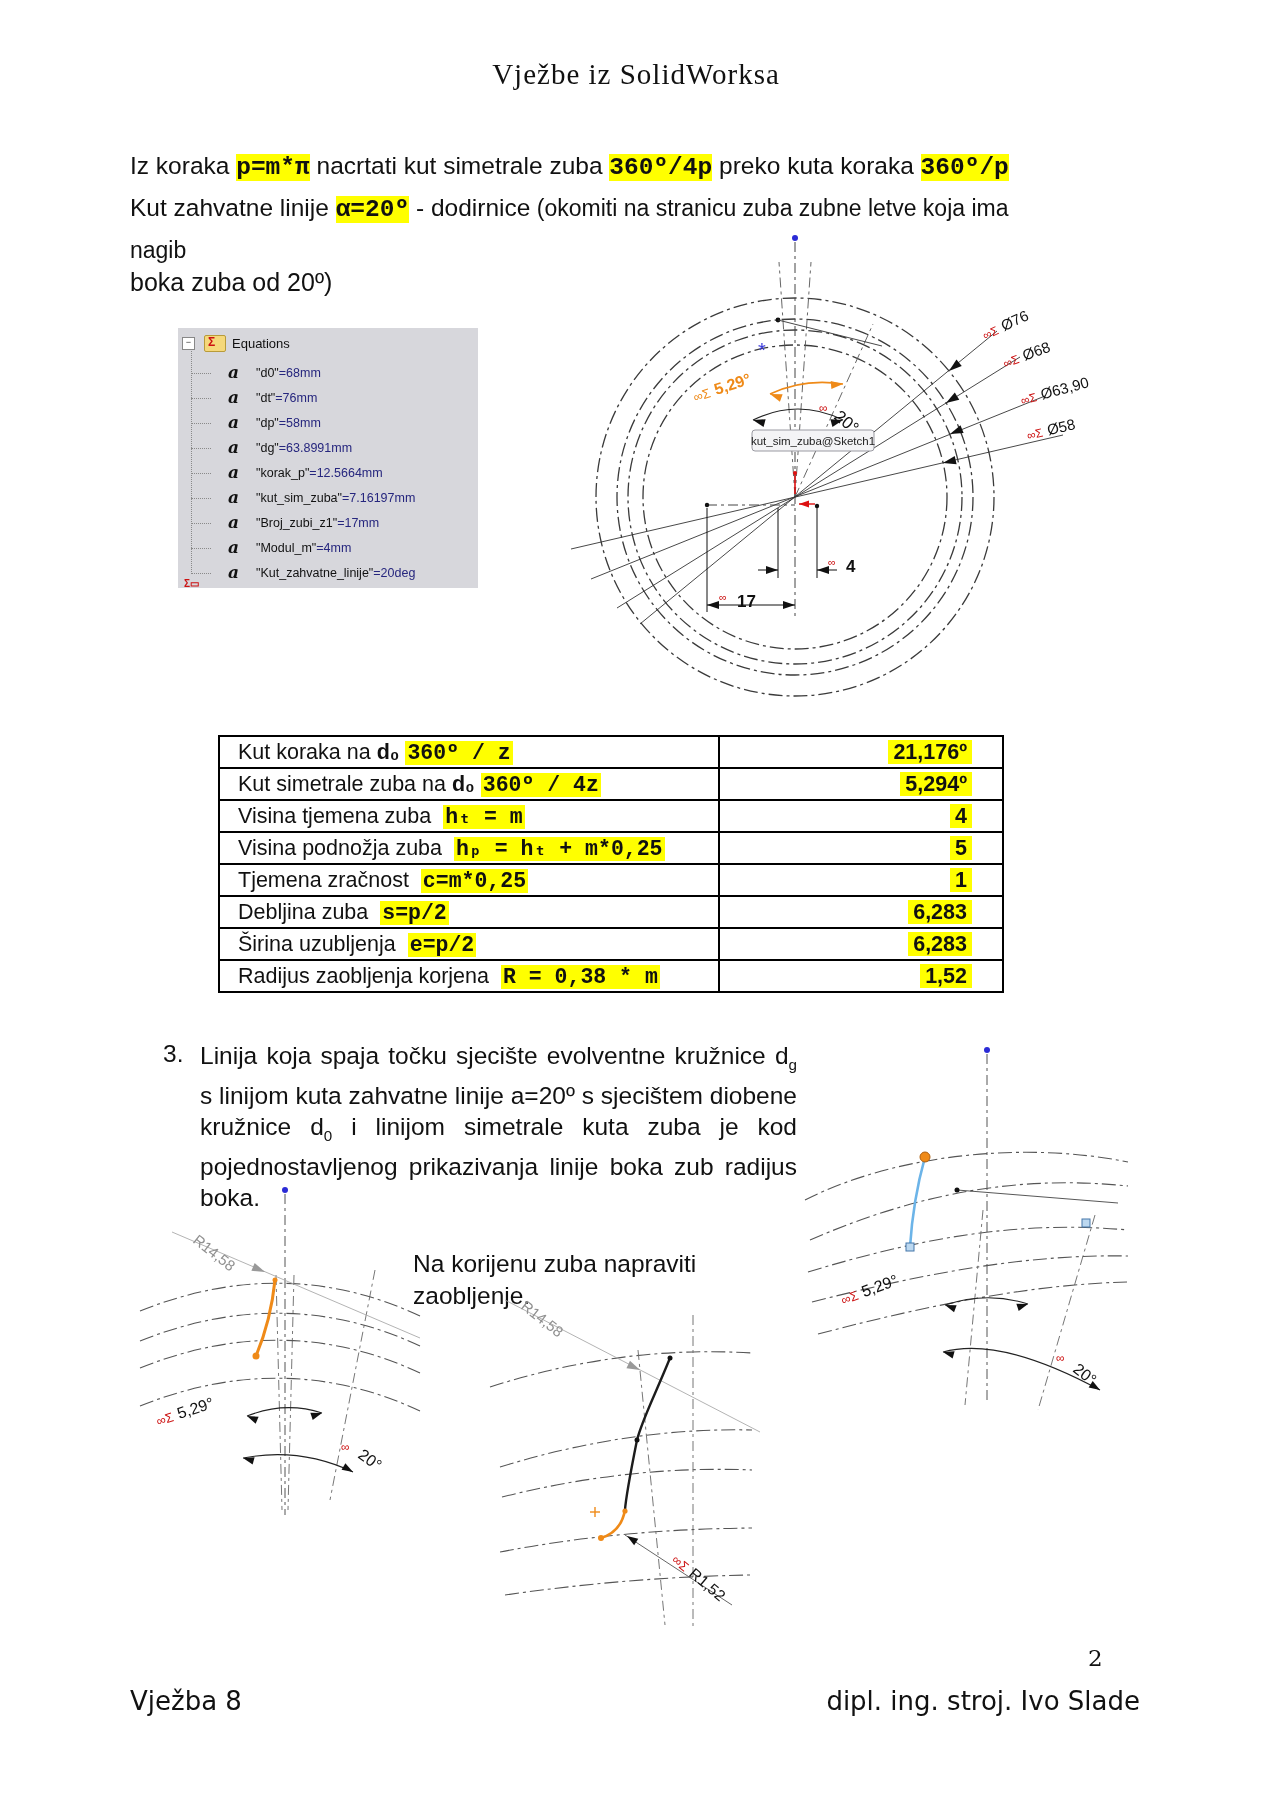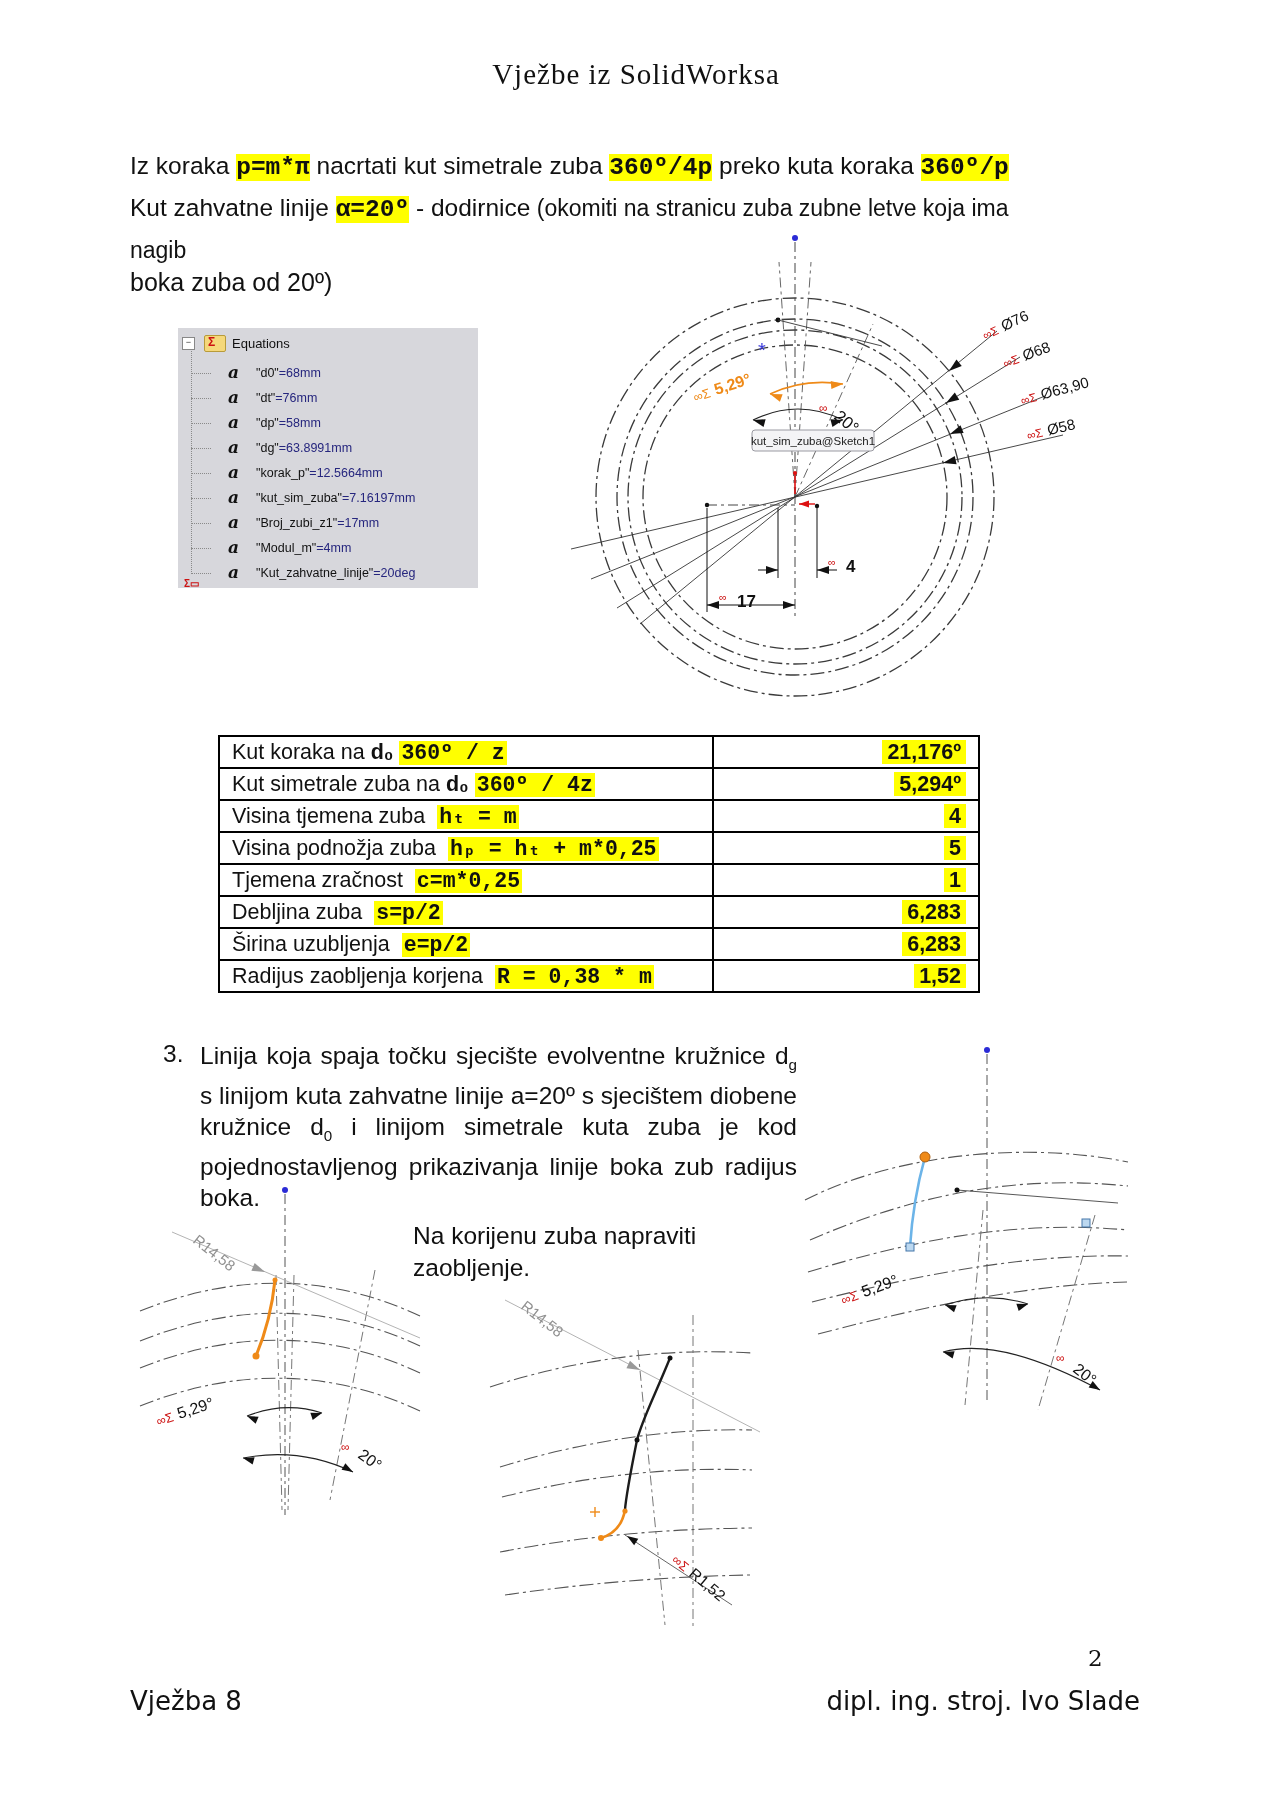--- a/index.html
+++ b/index.html
@@ -35,31 +35,31 @@
   .minusbox{position:absolute;left:4px;top:3px;width:11px;height:11px;background:#fff;
             border:1px solid #888;font-size:9px;line-height:9px;text-align:center;color:#333;}
   .folder{position:absolute;left:26px;top:1px;width:20px;height:15px;background:#f5d87a;
           border:1px solid #b89b3a;border-radius:2px;}
   .folder .sigma{position:absolute;left:3px;top:-1px;color:#cc1111;font-weight:bold;font-size:12px;}
   .eqroot .rootlabel{position:absolute;left:54px;top:2px;font-size:13px;}
   .redfrag{position:absolute;left:6px;top:250px;color:#cc1111;font-size:10px;font-weight:bold;}
   
   .gear-table{left:218px;top:735px;border-collapse:collapse;}
   .gear-table td{border:2px solid #000;height:30px;font-size:21.5px;padding:0;}
-  .gear-table td.c1{width:480px;padding-left:12px;}
-  .gear-table td.c2{width:252px;text-align:right;padding-right:12px;}
+  .gear-table td.c1{width:480px;padding-left:18px;}
+  .gear-table td.c2{width:252px;text-align:right;padding-right:30px;}
   .gear-table .bld{font-weight:bold;}
   .gear-table .hl{margin-left:6px;padding:0 2px;}
   .gear-table .val{background:#ffff00;font-weight:bold;padding:0 5px;}
   
   .item3-num{left:163px;top:1040px;font-size:24.5px;}
   .item3-text{left:200px;top:1040px;width:597px;font-size:24.5px;line-height:31px;
               text-align:justify;}
   
-  .note{left:413px;top:1220px;font-size:24.5px;line-height:32px;}
+  .note{left:413px;top:1248px;font-size:24.5px;line-height:32px;}
   
   svg text{font-family:"Liberation Sans",sans-serif;}
   .dd{stroke-dasharray:14 4 3 4;}
   .dd2{stroke-dasharray:10 4 3 4;}
   .red-t{fill:#cc1111;}
   .org-t{fill:#ef8a18;}
   .gray-t{fill:#909090;}
 </style>
 </head>
 <body>

